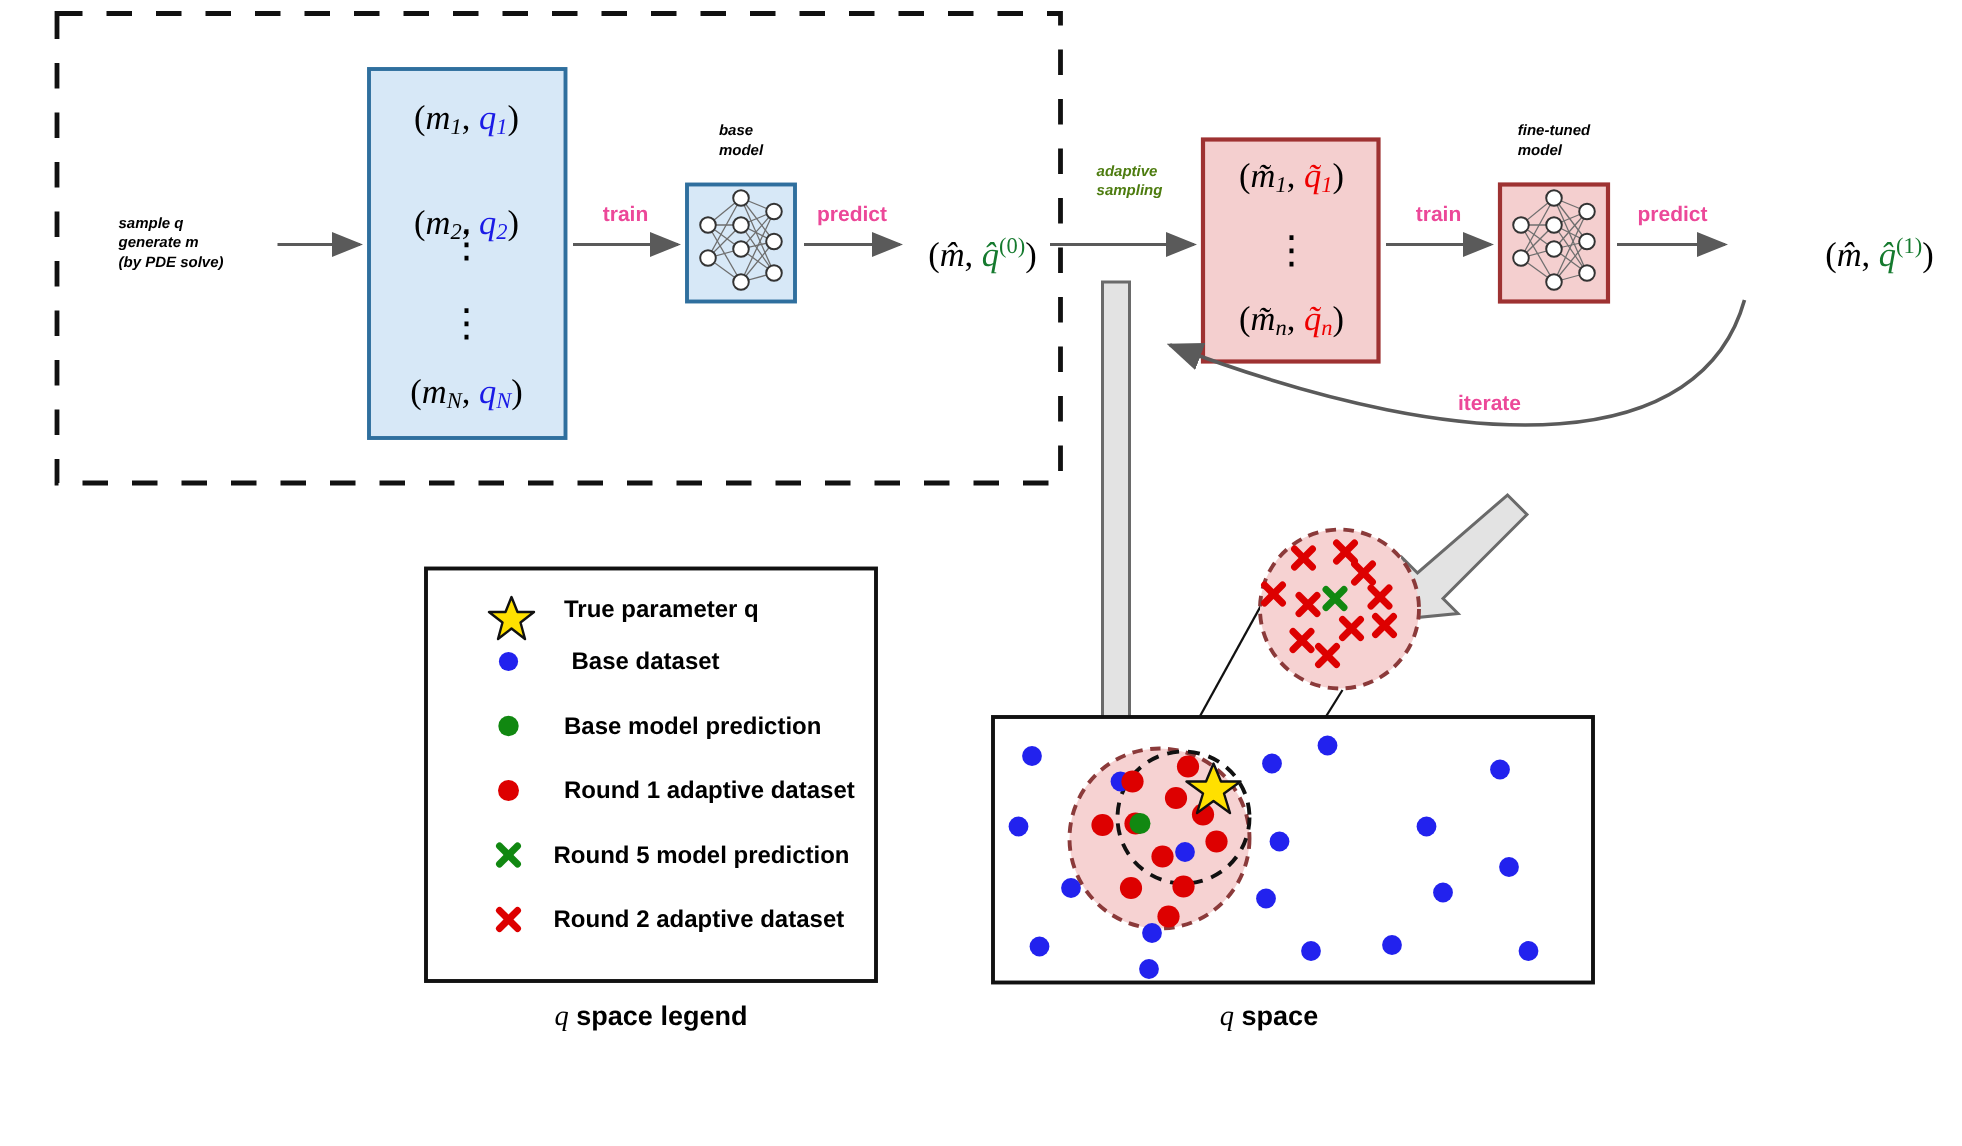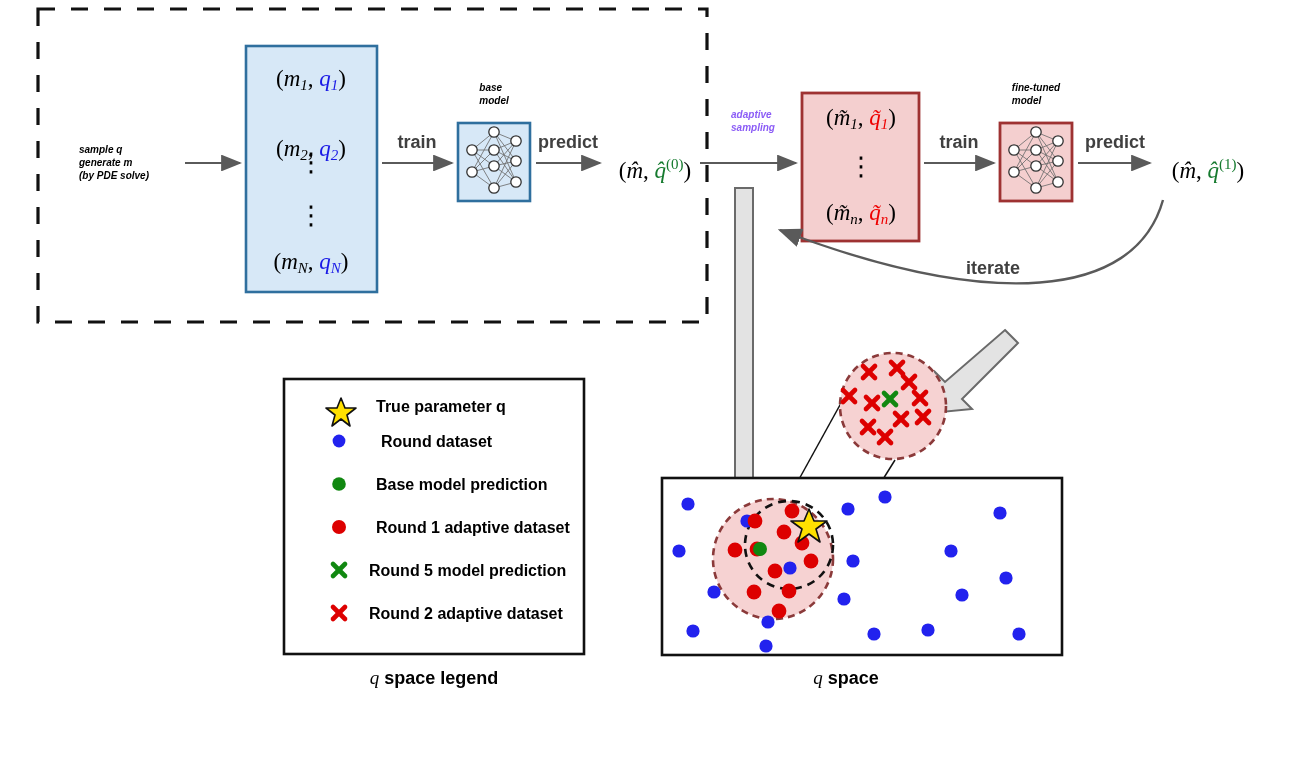--- a/index.html
+++ b/index.html
@@ -7,22 +7,22 @@
   body{width:1308px;height:764px;position:relative;overflow:hidden;
        font-family:"Liberation Sans",sans-serif;color:#000;}
   #root{position:absolute;inset:0;width:1308px;height:764px;}
   svg.layer{position:absolute;left:0;top:0;width:1308px;height:764px;overflow:visible;}
   .txt{position:absolute;white-space:nowrap;}
   .mathit{font-family:"Liberation Serif",serif;font-style:italic;}
   .mathrm{font-family:"Liberation Serif",serif;font-style:normal;}
   .blue-q{color:#1a1ae6;}
   .red-q{color:#ee0000;}
   .green-q{color:#157a2e;}
-  .maroon{color:#8b5cf6;}
-  .gray-lbl{color:#404040;font-weight:bold;font-size:18px;}
+  .maroon{color:#4d7c0f;}
+  .gray-lbl{color:#ec4899;font-weight:bold;font-size:14px;}
   .ctr{transform:translate(-50%,-50%);}
   .formula{font-family:"Liberation Serif",serif;font-size:23px;}
   .formula .sub{font-size:15px;vertical-align:-0.22em;}
   .formula .sup{font-size:15px;vertical-align:0.55em;}
   .title-lbl{font-weight:bold;font-size:10px;line-height:1.28;font-style:italic;}
   .legend-text{font-weight:bold;font-size:16px;}
   .vdots{font-family:"Liberation Serif",serif;font-size:26px;line-height:1;}
 </style>
 </head>
 <body>
@@ -297,33 +297,33 @@
   </div>
   <div class="txt gray-lbl ctr" style="left:1115px;top:142px;">
     <span>predict</span>
   </div>
 
   <div class="txt title-lbl ctr" style="left:1036px;top:95px;">
     <div><span>fine-tuned</span></div>
     <div><span>model</span></div>
   </div>
 
-  <div class="txt formula ctr" style="left:1208px;top:170px;">
+  <div class="txt formula ctr" style="left:1253px;top:170px;">
     <span class="mathrm">(</span><span class="mathit">m̂</span><span class="mathrm">,&nbsp;</span><span class="mathit green-q">q̂</span><span class="sup mathrm green-q">(1)</span><span class="mathrm">)</span>
   </div>
 
   <div class="txt gray-lbl ctr" style="left:993px;top:268px;">
     <span>iterate</span>
   </div>
 
   <div class="txt legend-text" style="left:376px;top:398px;">
     <span>True parameter q</span>
   </div>
   <div class="txt legend-text" style="left:381px;top:433px;">
-    <span>Round dataset</span>
+    <span>Base dataset</span>
   </div>
   <div class="txt legend-text" style="left:376px;top:476px;">
     <span>Base model prediction</span>
   </div>
   <div class="txt legend-text" style="left:376px;top:519px;">
     <span>Round 1 adaptive dataset</span>
   </div>
   <div class="txt legend-text" style="left:369px;top:562px;">
     <span>Round 5 model prediction</span>
   </div>

